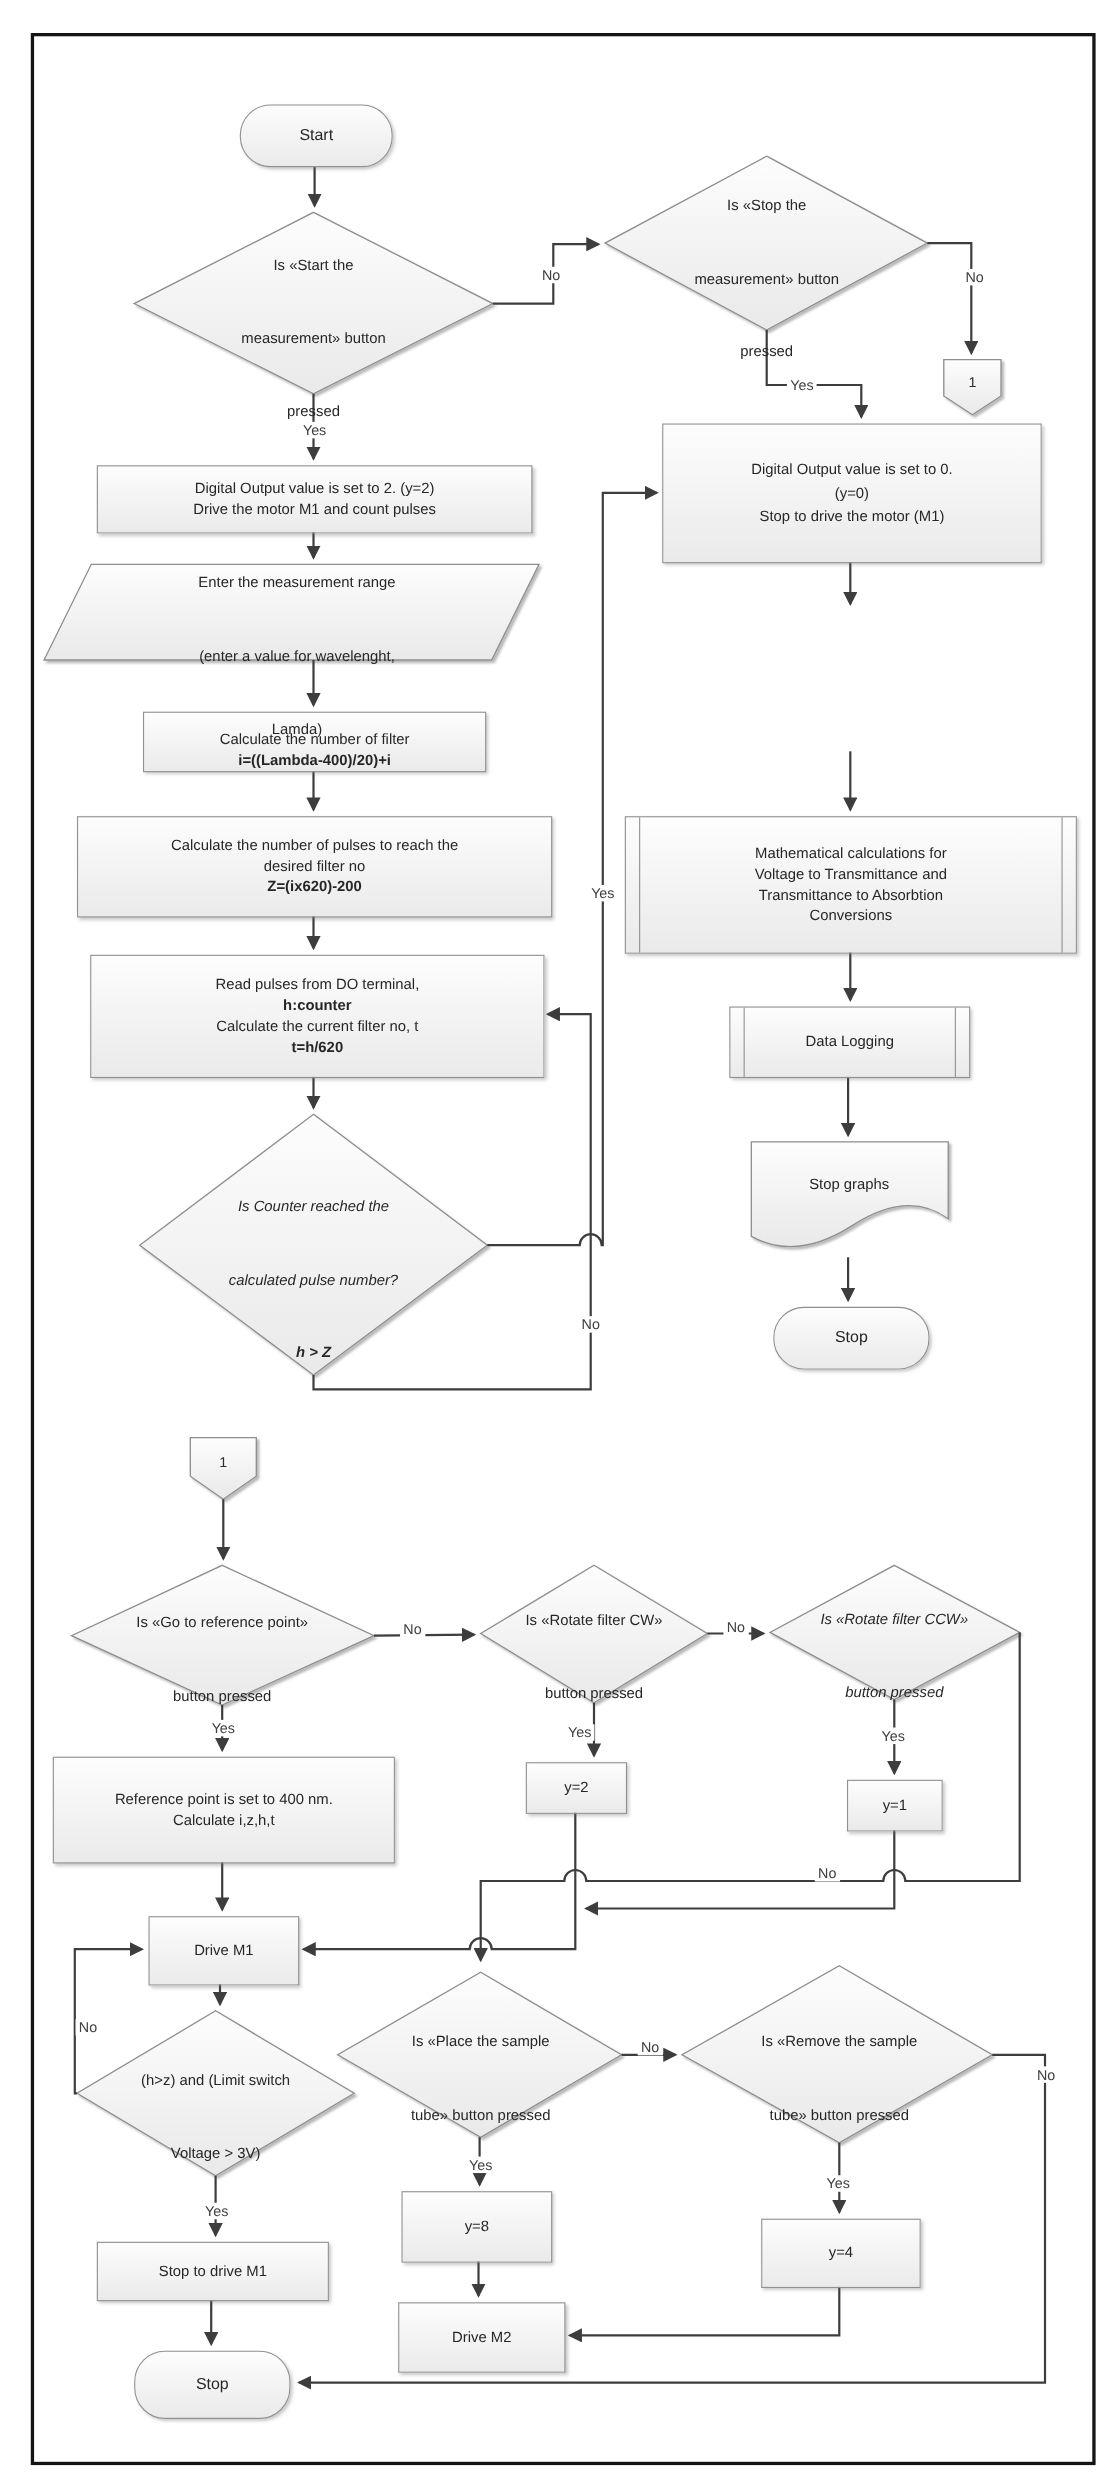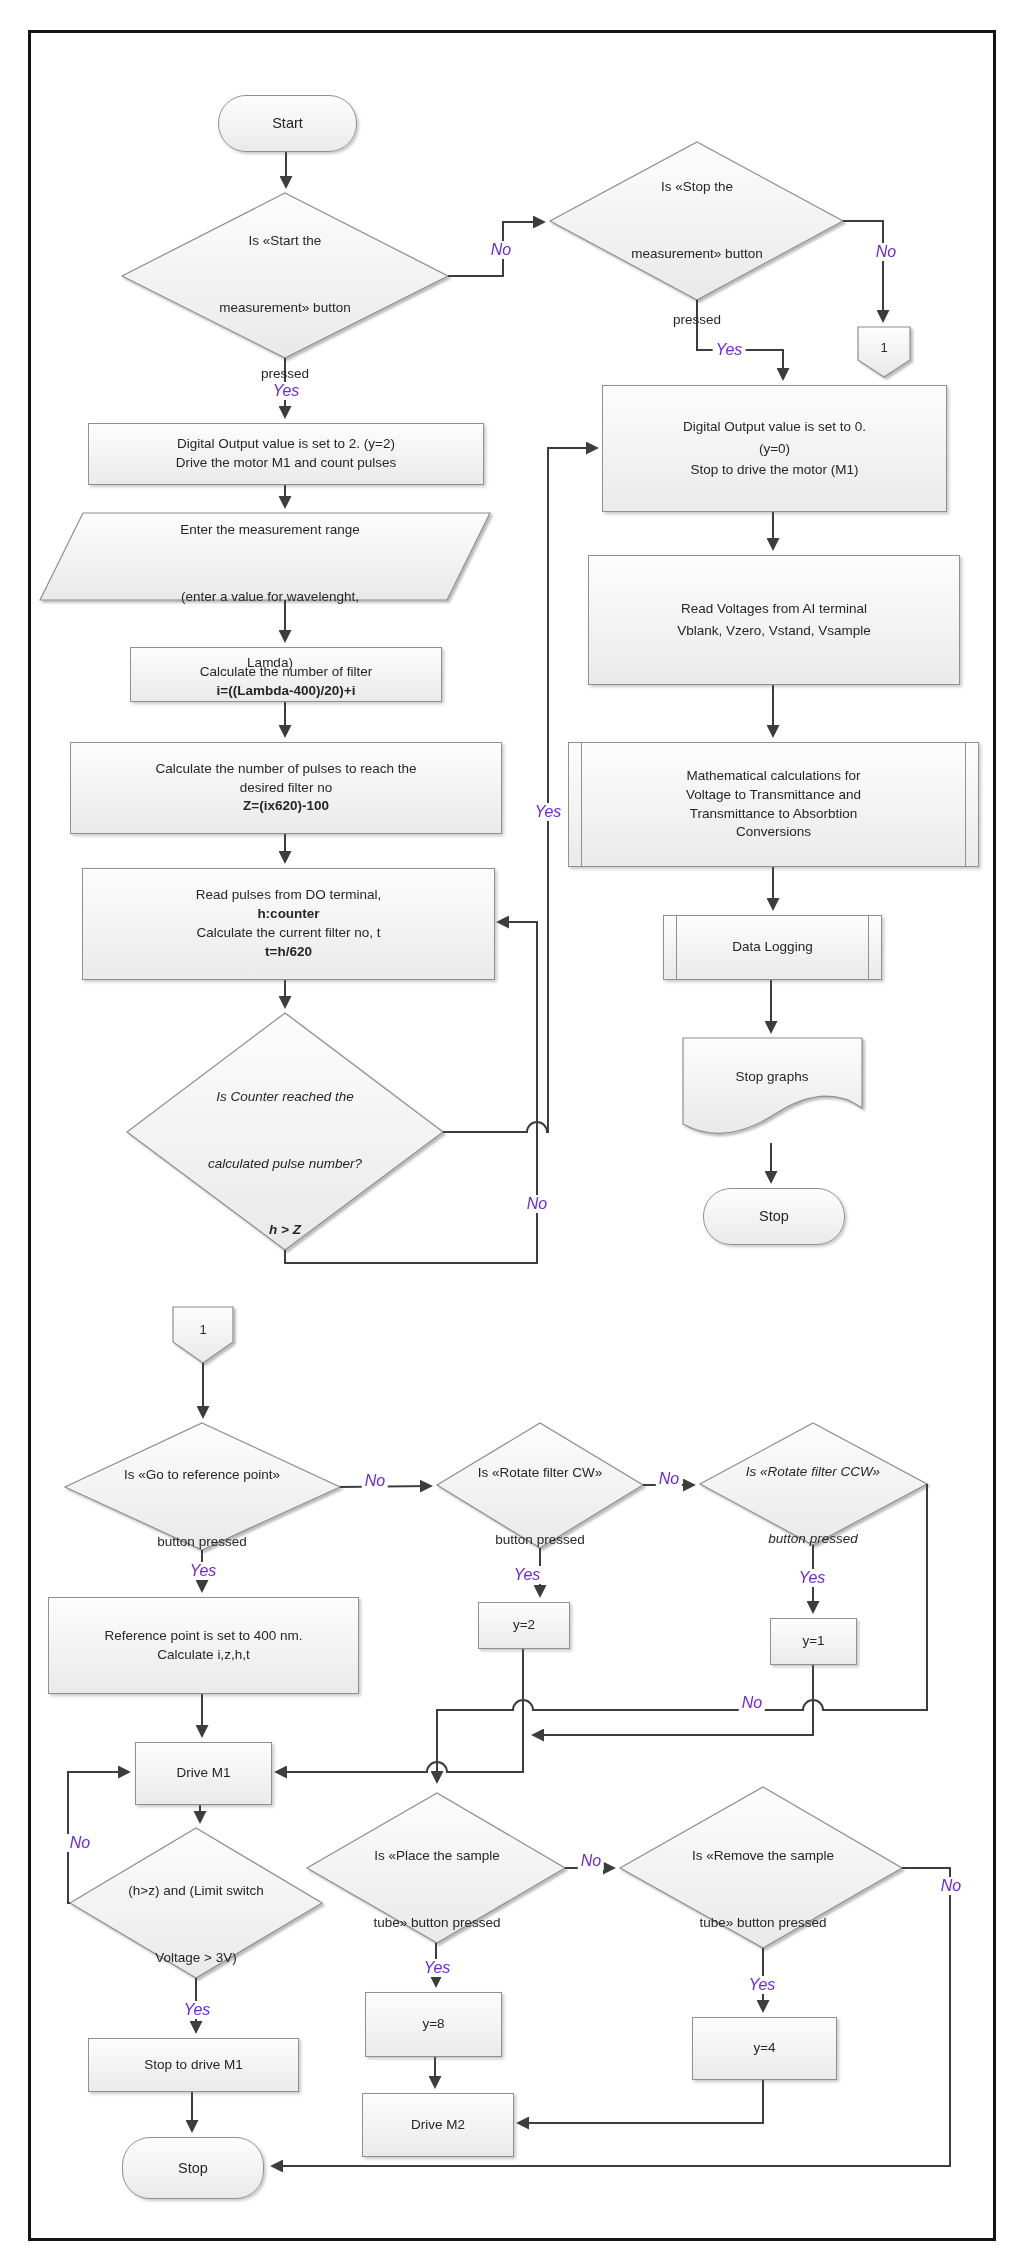--- a/index.html
+++ b/index.html
@@ -11,21 +11,21 @@
         border:1px solid #909090;box-shadow:2px 2px 3px rgba(100,100,100,.35);
         display:flex;flex-direction:column;justify-content:center;text-align:center;
         font-size:13.5px;line-height:1.4;}
   .term{border-radius:28px;font-size:14.5px;align-items:center;}
   .pre::before,.pre::after{content:"";position:absolute;top:0;bottom:0;border-left:1px solid #909090;}
   .pre::before{left:12px;} .pre::after{right:12px;}
   .txt{position:absolute;display:flex;flex-direction:column;justify-content:center;
        text-align:center;font-size:13.5px;line-height:1.38;gap:48px;}
   .b{font-weight:bold;}
   .lbl{position:absolute;transform:translate(-50%,-50%);background:#fff;padding:0 3px;
-       font-size:16px;color:#6d28d9;font-style:italic;}
+       font-size:13px;color:#404040;}
   .cnum{position:absolute;transform:translate(-50%,-50%);font-size:13px;color:#2e2e2e;}
 </style>
 </head>
 <body>
 
 <div id="stage">
   <div id="frame"></div>
 
   <svg id="wires" viewBox="0 0 1012 2253">
     <defs>
@@ -108,40 +108,36 @@
   </div>
 
   <div class="node" style="left:130px;top:647px;width:310px;height:53px;justify-content:flex-end;">
     <div>Calculate the number of filter</div>
     <div class="b">i=((Lambda-400)/20)+i</div>
   </div>
 
   <div class="node" style="left:70px;top:742px;width:430px;height:90px;">
     <div>Calculate the number of pulses to reach the</div>
     <div>desired filter no</div>
-    <div class="b">Z=(ix620)-100</div>
+    <div class="b">Z=(ix620)-200</div>
   </div>
 
   <div class="node" style="left:82px;top:868px;width:411px;height:110px;">
     <div>Read pulses from DO terminal,</div>
     <div class="b">h:counter</div>
     <div>Calculate the  current filter no, t</div>
     <div class="b">t=h/620</div>
   </div>
 
   <div class="node" style="left:602px;top:385px;width:343px;height:125px;line-height:1.6;">
     <div>Digital Output  value is set to 0.</div>
     <div>(y=0)</div>
     <div>Stop to drive the motor (M1)</div>
   </div>
 
-  <div class="node" style="left:588px;top:555px;width:370px;height:128px;line-height:1.65;">
-    <div>Read Voltages  from AI terminal</div>
-    <div>Vblank, Vzero, Vstand, Vsample</div>
-  </div>
 
   <div class="node pre" style="left:568px;top:742px;width:409px;height:123px;">
     <div>Mathematical calculations for</div>
     <div>Voltage to Transmittance and</div>
     <div>Transmittance to Absorbtion</div>
     <div>Conversions</div>
   </div>
 
   <div class="node pre" style="left:663px;top:915px;width:217px;height:63px;">
     <div>Data Logging</div>

